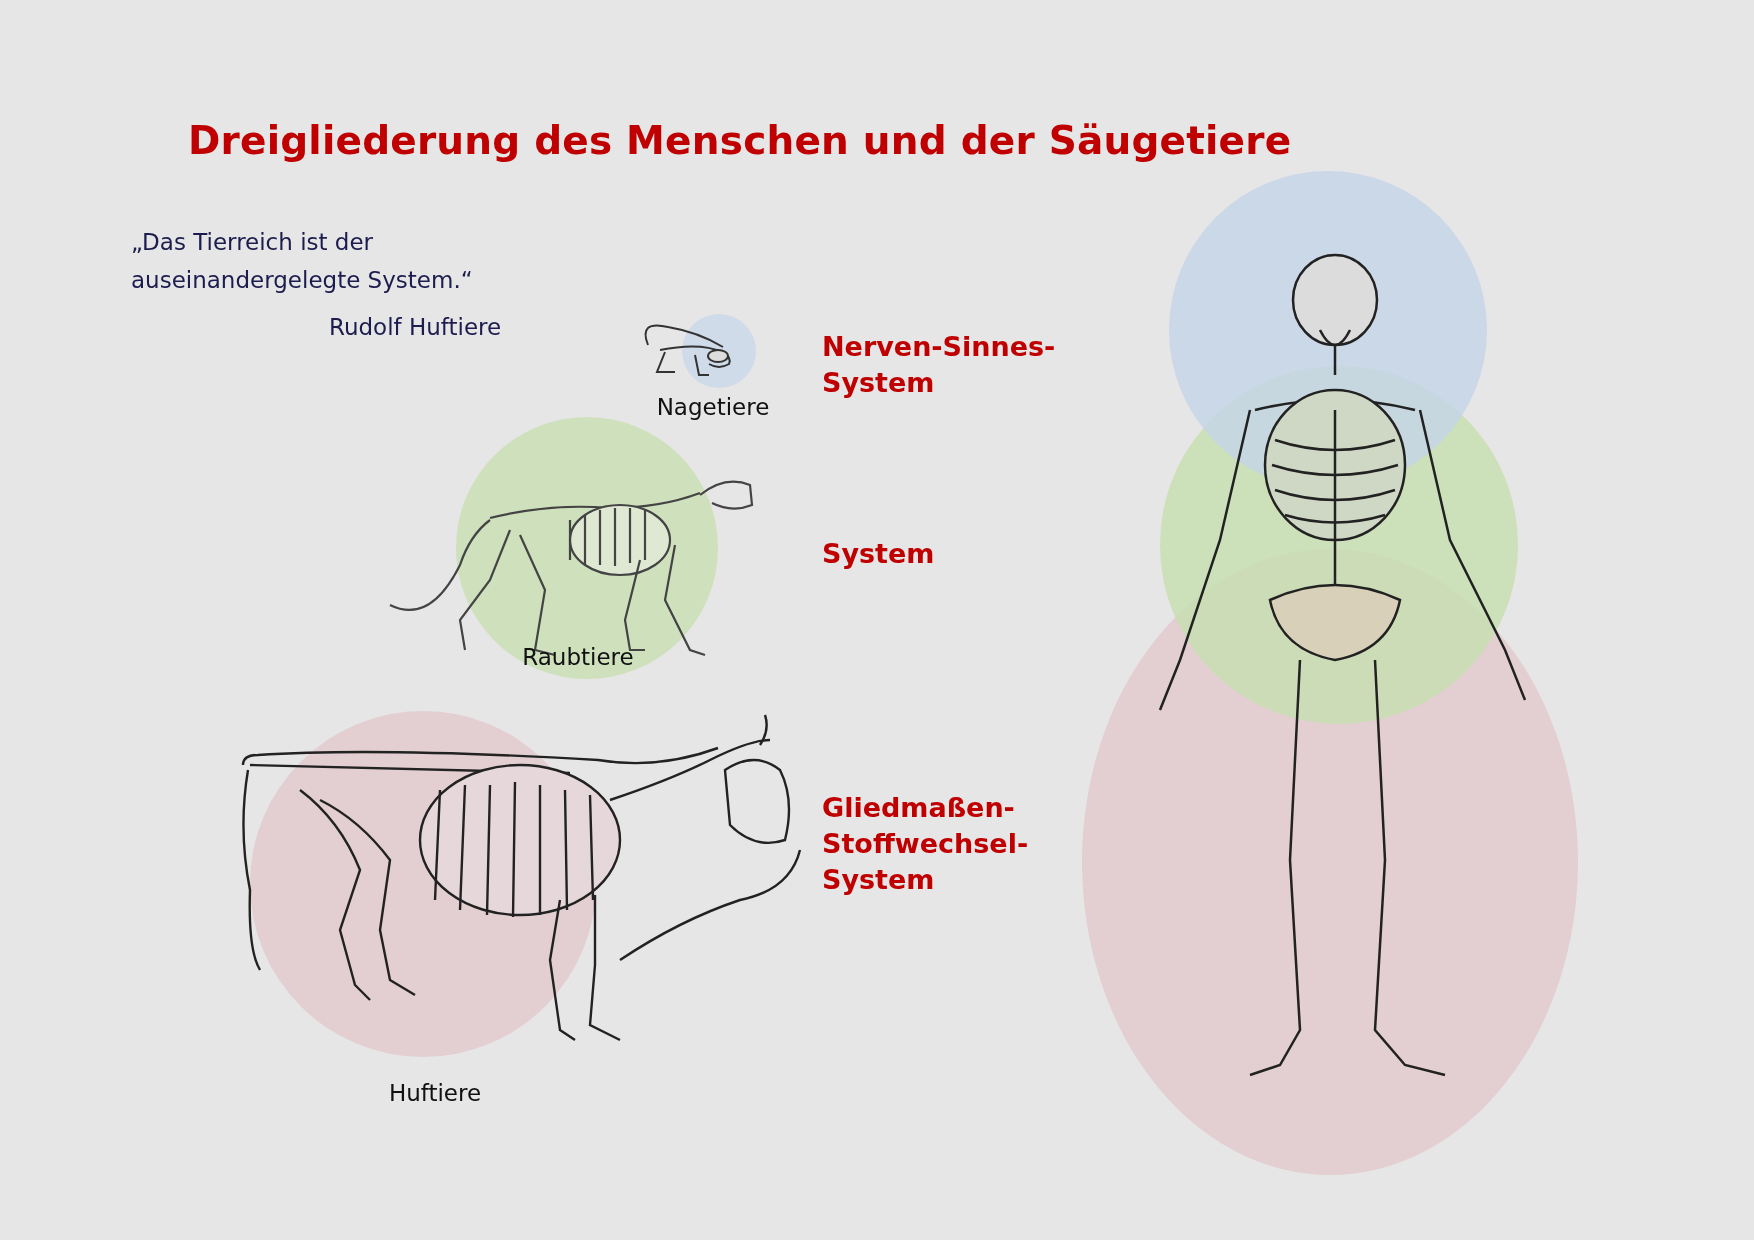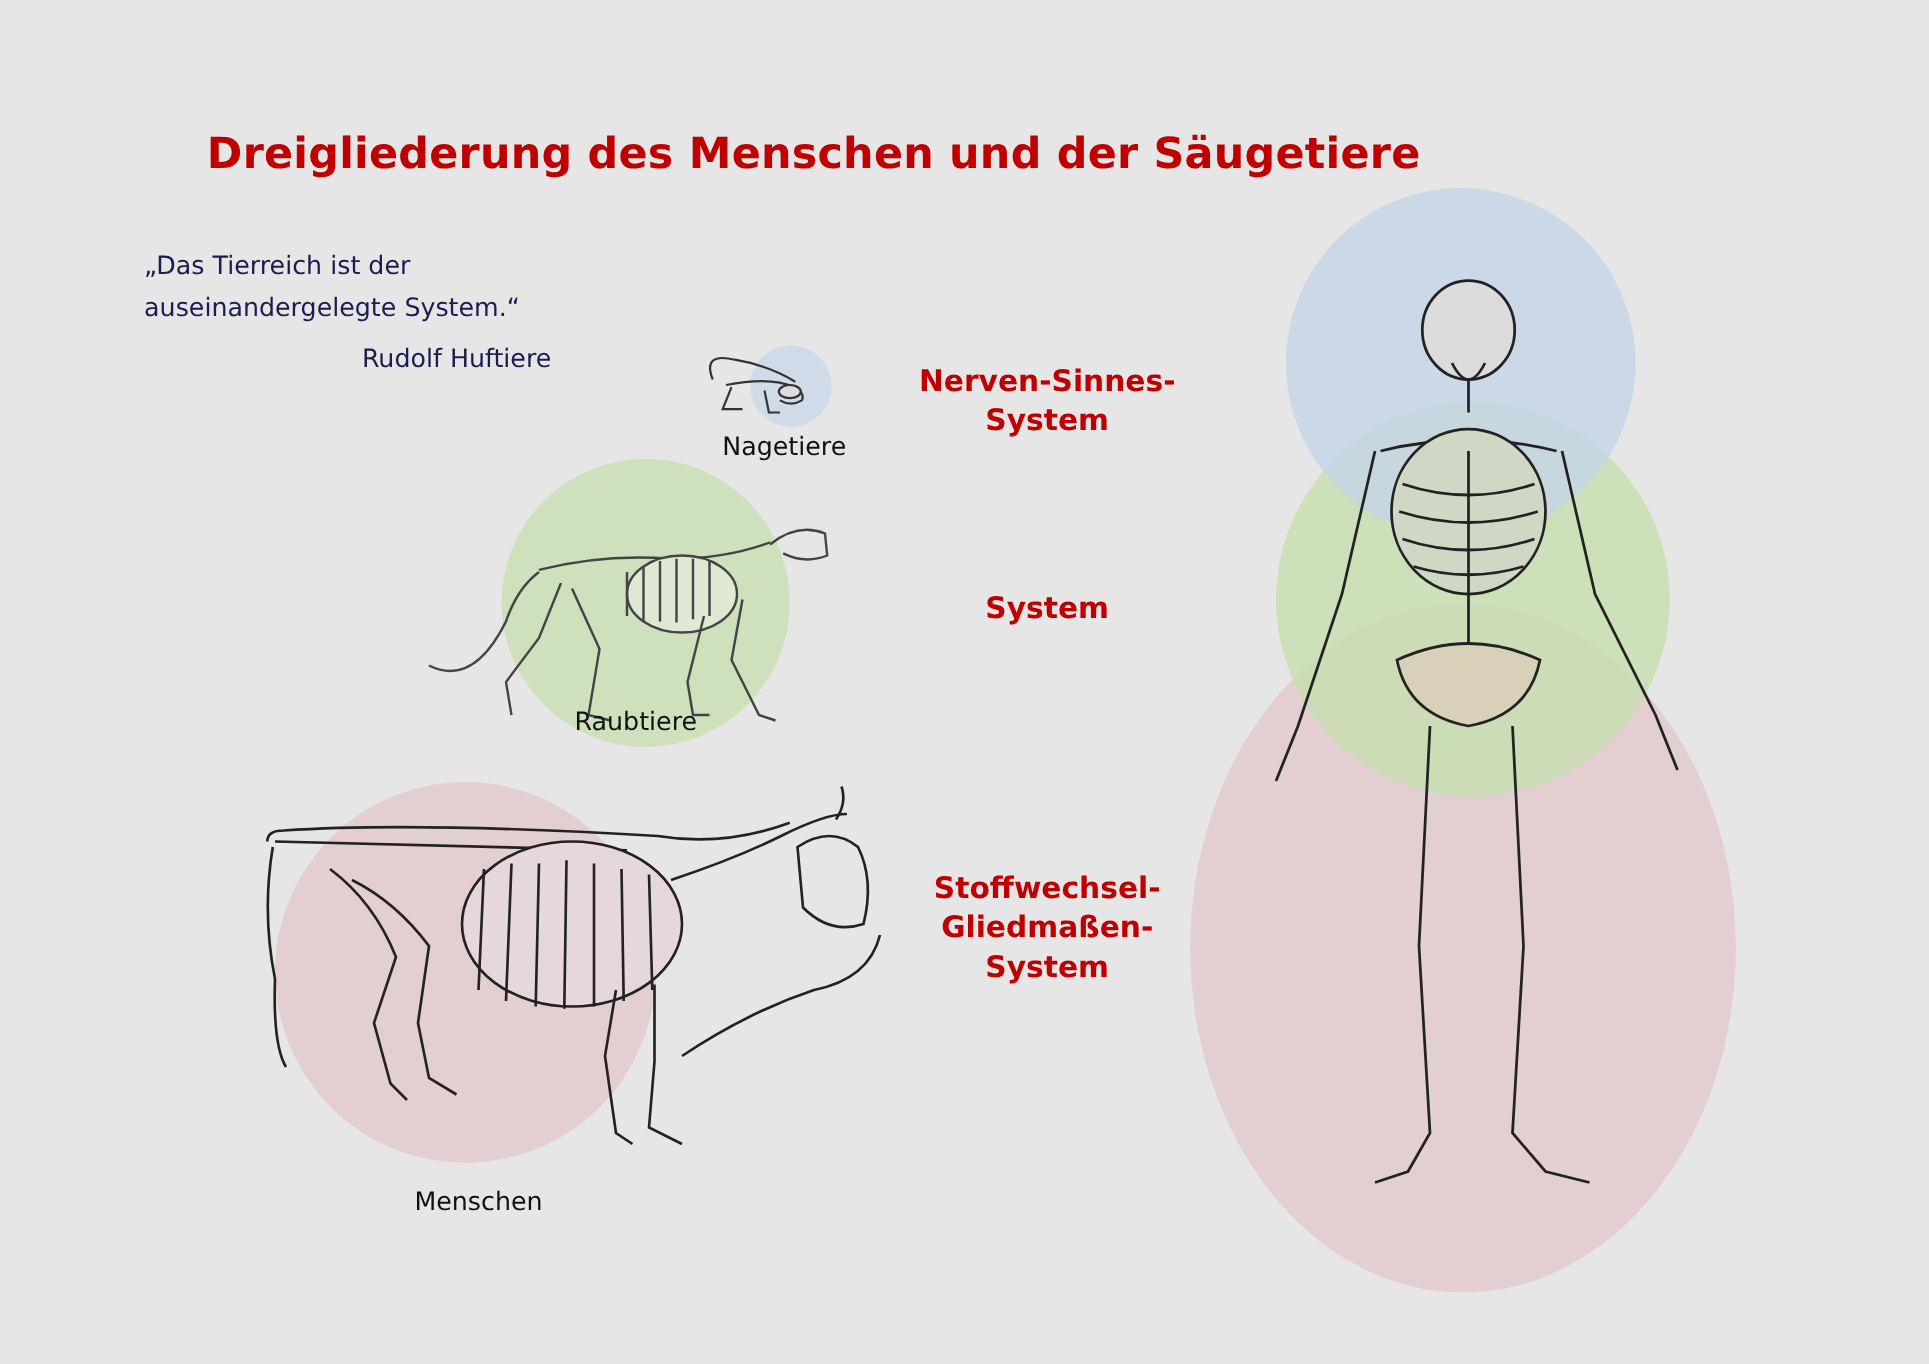--- a/index.html
+++ b/index.html
@@ -1,21 +1,21 @@
 <!DOCTYPE html>
 <html><head>
 <meta charset="utf-8">
 <style>
   html,body{margin:0;padding:0;}
   body{width:1754px;height:1240px;background:#e6e6e6;position:relative;overflow:hidden;font-family:"DejaVu Sans",sans-serif;}
   .abs{position:absolute;}
   .title{left:148px;top:118px;font-size:39px;font-weight:bold;color:#c00000;white-space:nowrap;letter-spacing:0.2px;margin-left:40px;}
   .quote{left:131px;font-size:23px;color:#1c1c4e;white-space:nowrap;}
   .author{left:329px;top:314px;font-size:23px;color:#1c1c4e;white-space:nowrap;}
-  .sys{width:260px;left:822px;text-align:center;font-size:27px;font-weight:bold;color:#c00000;line-height:36px;}
+  .sys{width:260px;left:822px;font-size:27px;font-weight:bold;color:#c00000;line-height:36px;}
   .animal-label{font-size:23px;color:#111;white-space:nowrap;transform:translateX(-50%);}
   .circle{position:absolute;border-radius:50%;}
   svg{position:absolute;left:0;top:0;}
 </style>
 </head>
 <body>
 
 <div class="circle" style="left:682px;top:314px;width:74px;height:74px;background:#cfdbe9;"></div>
 <div class="circle" style="left:456px;top:417px;width:262px;height:262px;background:#cfe0bc;"></div>
 <div class="circle" style="left:250px;top:711px;width:346px;height:346px;background:#e3cfd2;"></div>
@@ -85,20 +85,20 @@
 <div class="abs author">Rudolf Huftiere</div>
 
 <div class="abs sys" style="top:329px;">
   <div>Nerven-Sinnes-</div>
   <div>System</div>
 </div>
 <div class="abs sys" style="top:536px;">
   <div>System</div>
 </div>
 <div class="abs sys" style="top:790px;">
+  <div>Gliedmaßen-</div>
   <div>Stoffwechsel-</div>
-  <div>Gliedmaßen-</div>
   <div>System</div>
 </div>
 
 <div class="abs animal-label" style="left:689px;top:394px;margin-left:24px;">Nagetiere</div>
 <div class="abs animal-label" style="left:578px;top:644px;">Raubtiere</div>
-<div class="abs animal-label" style="left:435px;top:1080px;">Menschen</div>
+<div class="abs animal-label" style="left:435px;top:1080px;">Huftiere</div>
 
 </body></html>

